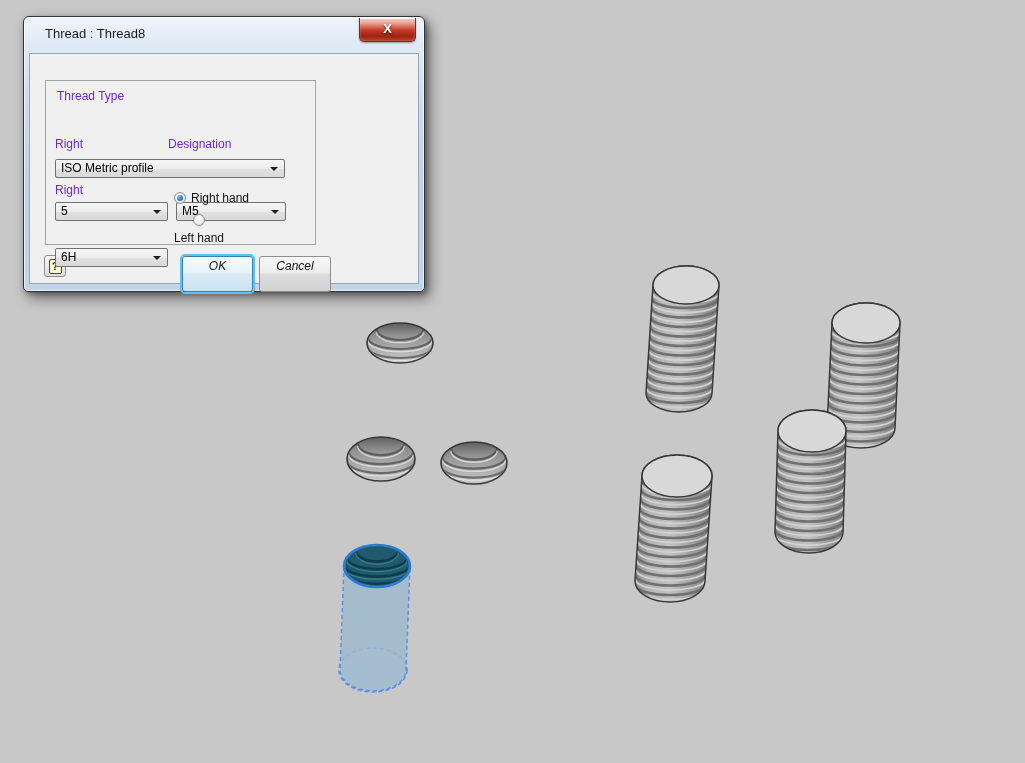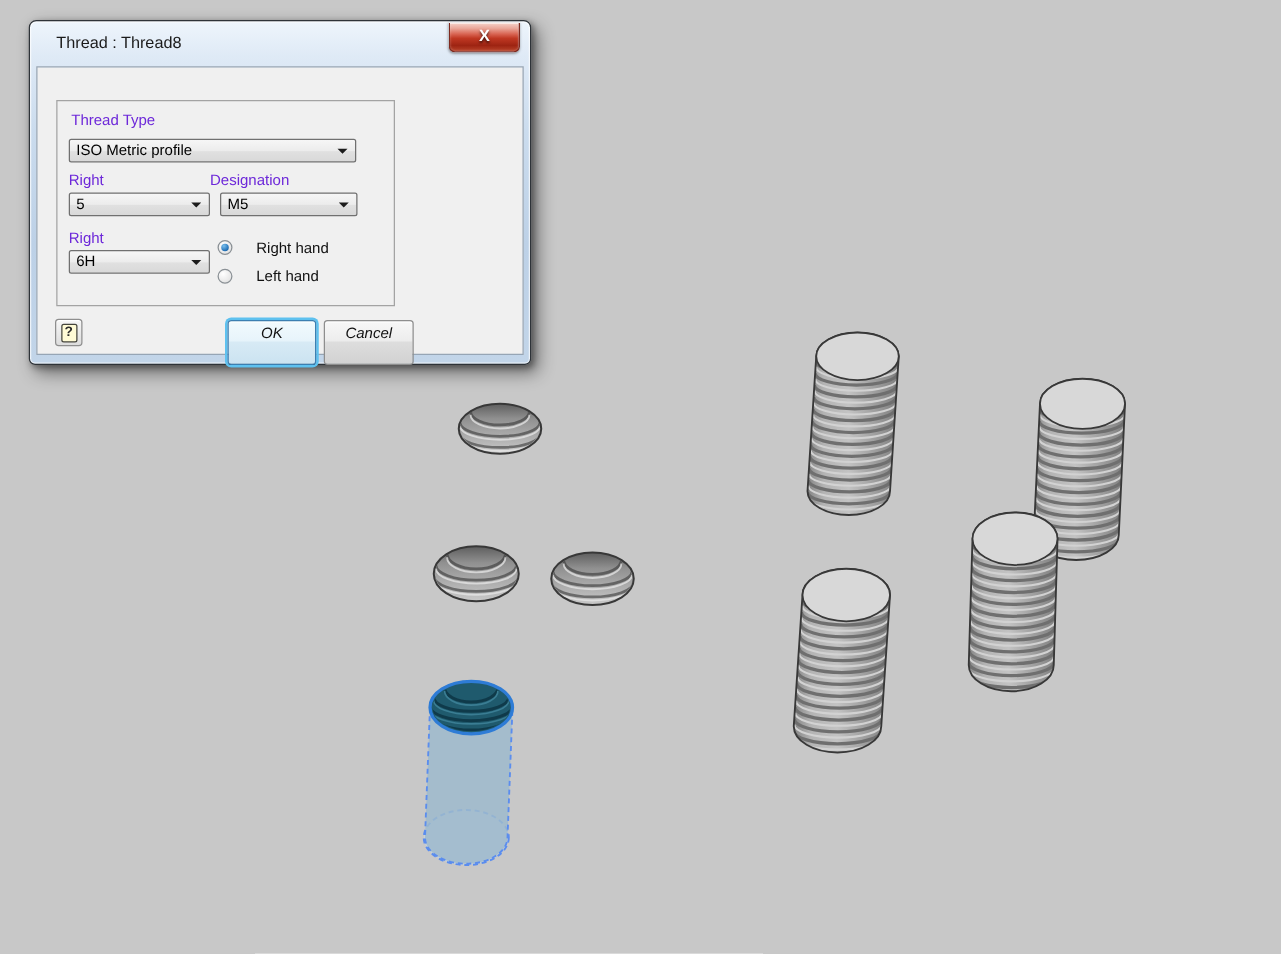--- a/index.html
+++ b/index.html
@@ -58,28 +58,28 @@
   .tab-page {
     position:absolute; left:15px; top:26px; width:271px; height:165px;
     border:1px solid #a3a3a3; background:#f0f0f0; z-index:1;
   }
   .fld-label { position:absolute; font-size:12px; color:#6d28d9; white-space:nowrap; }
   .combo {
     position:absolute; height:19px;
     border:1px solid #707070; border-radius:2px;
     background:linear-gradient(180deg,#f6f6f6 0%,#ececec 50%,#e0e0e0 55%,#d9d9d9 100%);
     font-size:12px; line-height:17px; color:#000;
-    padding:0 20px 0 5px; cursor:default; white-space:nowrap; overflow:hidden;
+    padding:0 20px 0 5px; cursor:default; white-space:nowrap; overflow:hidden;margin-top:48px;
   }
   .combo .arrow {
     position:absolute; right:6px; top:7px; width:0; height:0;
     border-left:4px solid transparent; border-right:4px solid transparent;
     border-top:4px solid #1c1c1c;
   }
-  .radio-row { position:absolute; display:flex; align-items:center; gap:19px; font-size:12px; color:#101010; cursor:default; }
+  .radio-row { position:absolute; display:flex; align-items:center; gap:5px; font-size:12px; color:#101010; cursor:default; }
   .radio-circle {
     position:relative; width:12px; height:12px; border-radius:50%;
     border:1px solid #8a9095;
     background:radial-gradient(circle at 35% 30%, #ffffff, #dcdcdc);
     flex:0 0 auto;
   }
   .radio-circle.checked::after {
     content:''; position:absolute; left:2px; top:2px; width:6px; height:6px; border-radius:50%;
     background:radial-gradient(circle at 35% 30%, #7ac0ee, #1f6db4 70%, #14507f);
   }
@@ -377,21 +377,21 @@
         <span class="fld-label" style="left:9px; top:102px;">Right</span>
         <div class="combo" style="left:9px; top:119px; width:113px;">
           <span>6H</span>
           <span class="arrow"></span>
         </div>
 
         <div class="radio-row" style="left:128px; top:110px;">
           <span class="radio-circle checked"></span>
           <span>Right hand</span>
         </div>
-        <div class="radio-row" style="left:128px; top:133px;">
+        <div class="radio-row" style="left:128px; top:133px;flex-direction:column;">
           <span class="radio-circle"></span>
           <span>Left hand</span>
         </div>
       </div>
 
       <div class="help-btn">
         <span class="help-icon">?</span>
       </div>
       <div class="btn default" style="left:152px; top:202px; width:71px;">OK</div>
       <div class="btn" style="left:229px; top:202px; width:72px;">Cancel</div>

